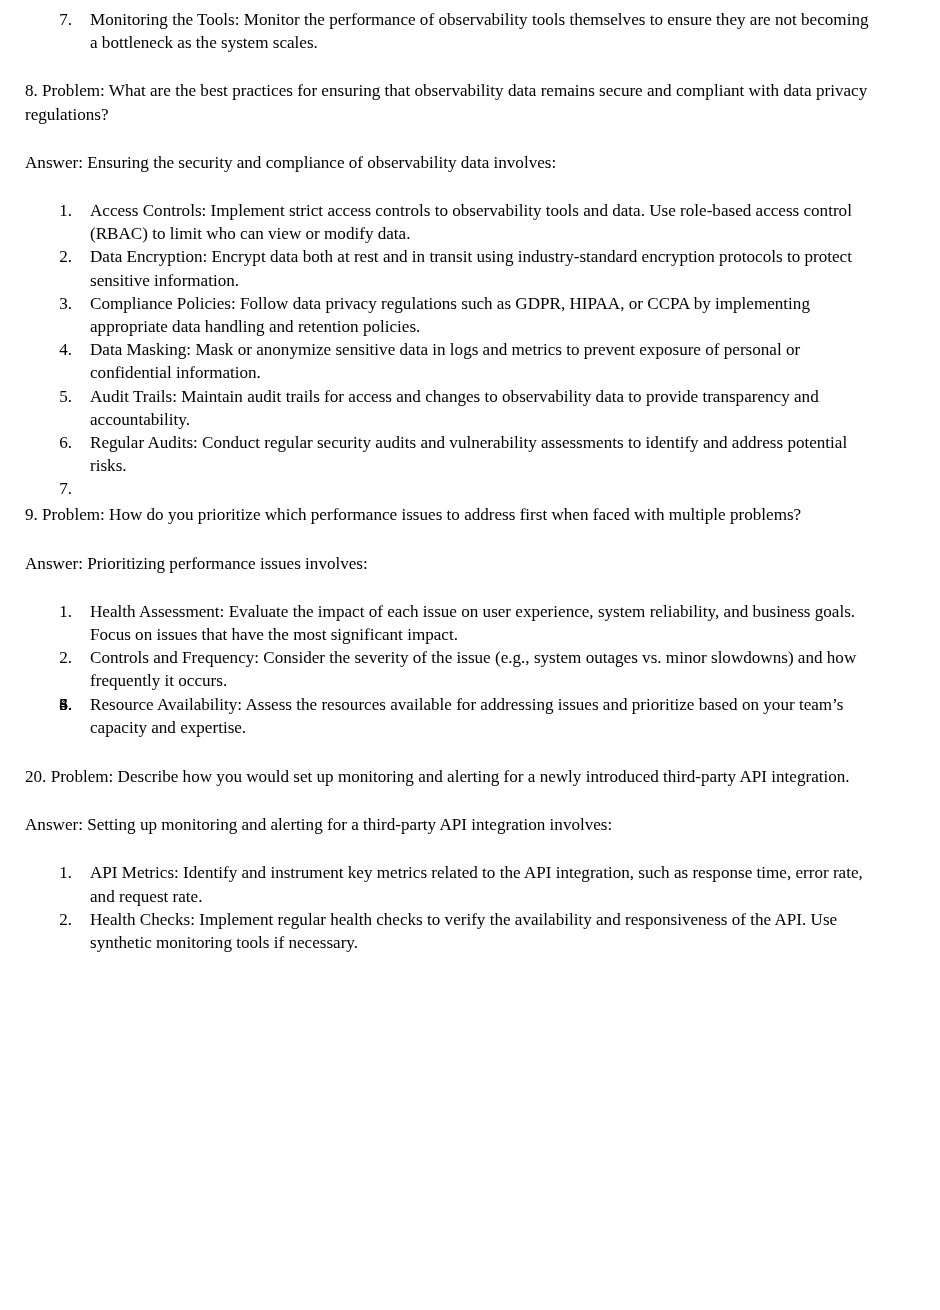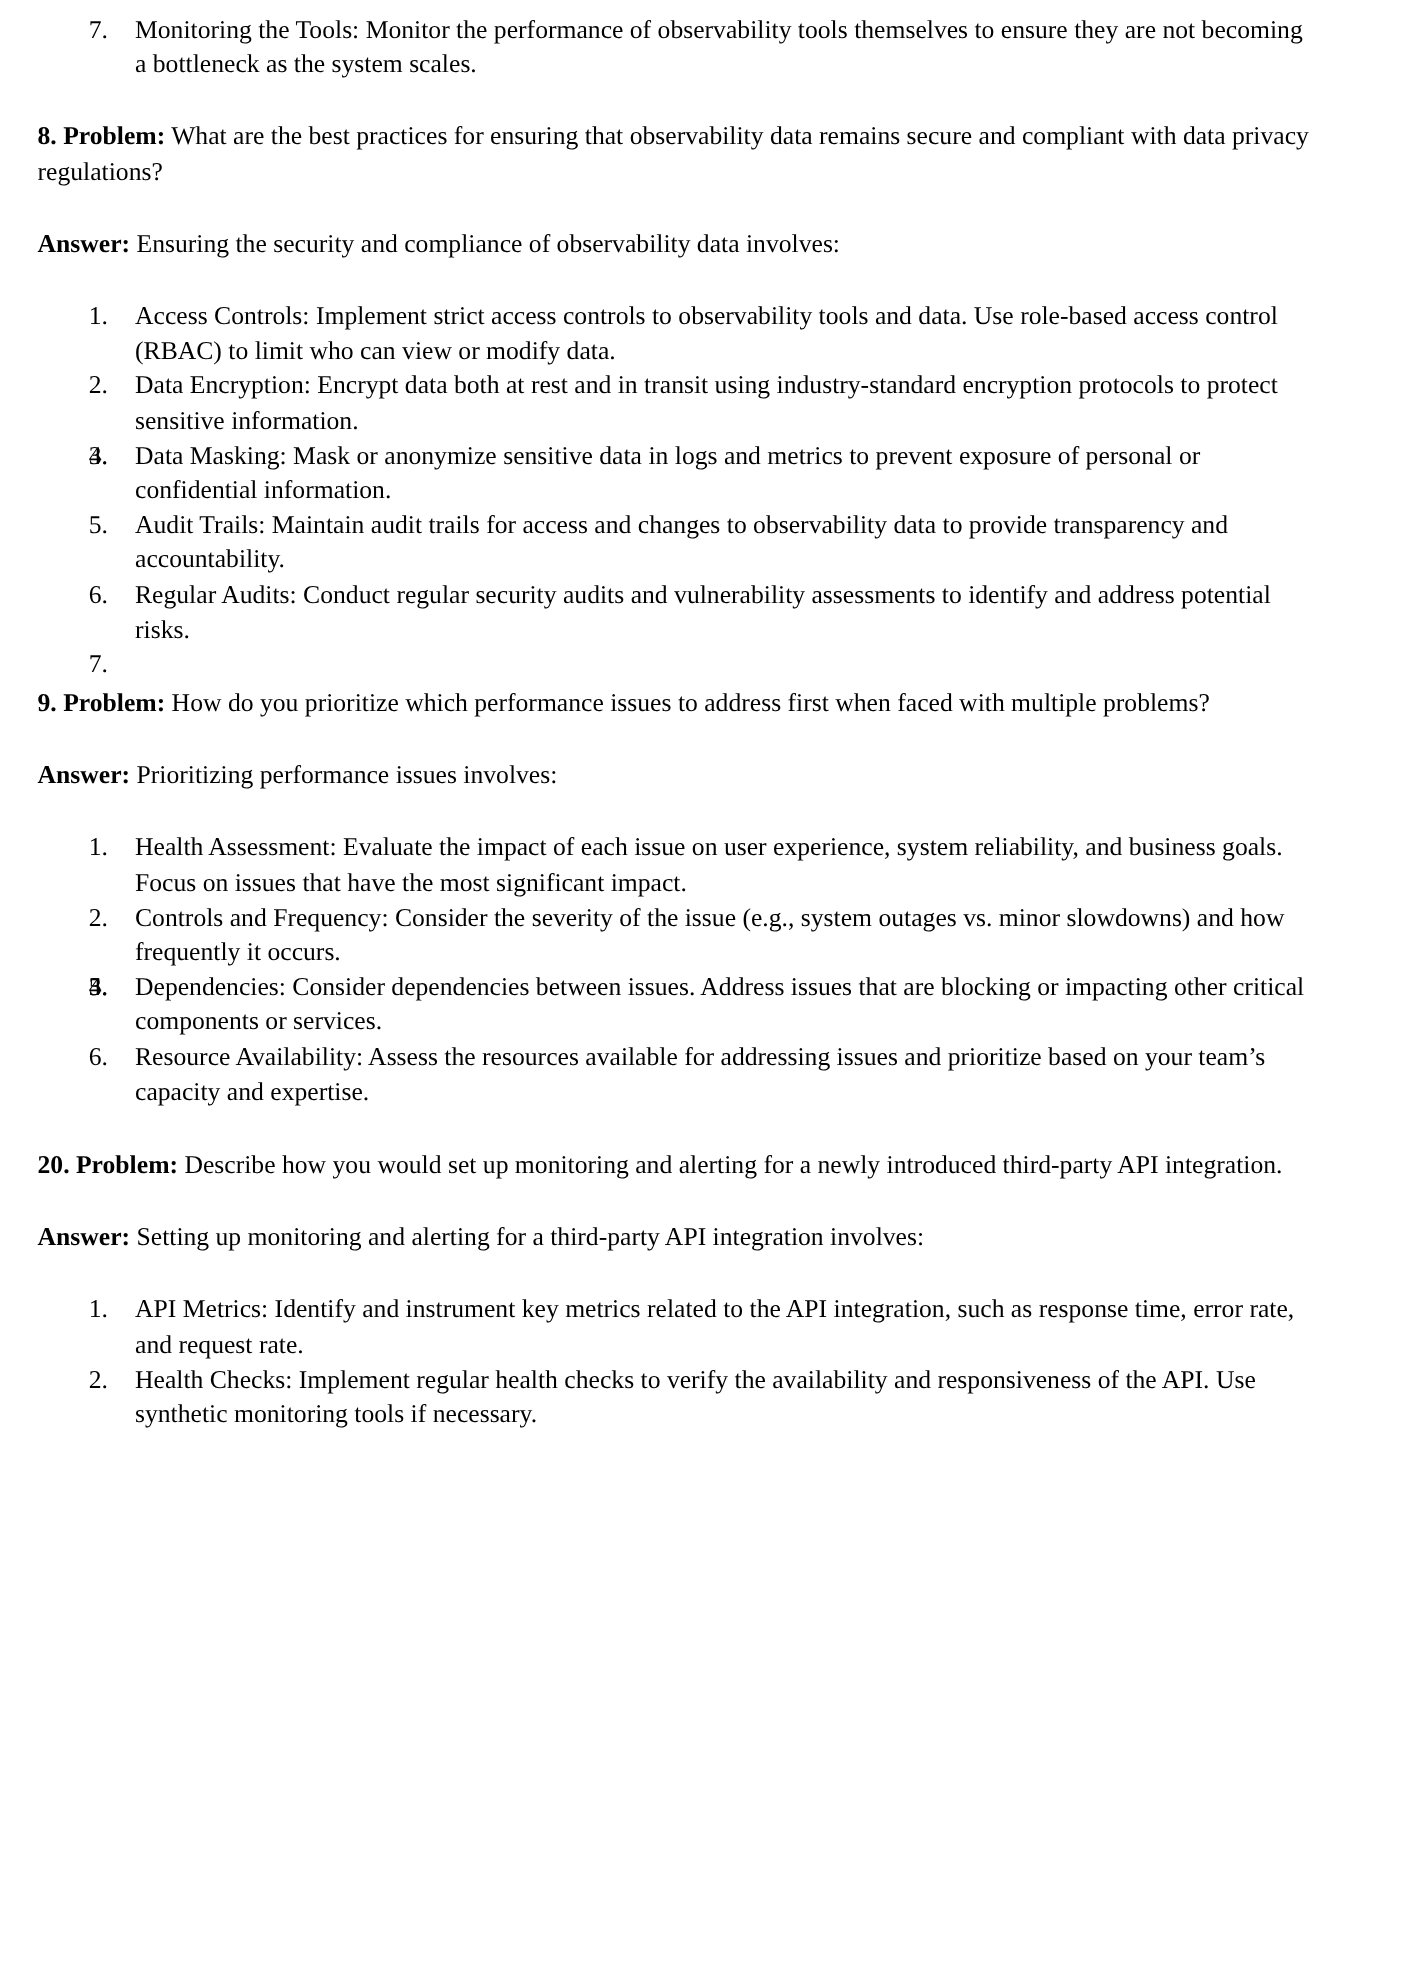--- a/index.html
+++ b/index.html
@@ -23,21 +23,21 @@
     box-sizing: border-box;
   }
   
   .para {
     margin: 0;
     padding: 0 65px 0 25px;
     font-size: 17.1px;
     line-height: 23.2px;
     text-align: left;
   }
-  .para b { font-weight: bold; }
+  .para b { font-weight: normal; }
 
   
   ol.items {
     list-style: none;
     margin: 0;
     padding: 0;
   }
   ol.items > li {
     position: relative;
     margin: 0;
@@ -84,20 +84,21 @@
     <li>
       <span class="num">1.</span>
       <span class="body"><b>Access Controls:</b><span> Implement strict access controls to observability tools and data. Use role-based access control (RBAC) to limit who can view or modify data.</span></span>
     </li>
     <li>
       <span class="num">2.</span>
       <span class="body"><b>Data Encryption:</b><span> Encrypt data both at rest and in transit using industry-standard encryption protocols to protect sensitive information.</span></span>
     </li>
     <li>
       <span class="num">3.</span>
+      <span class="body"><b>Compliance Policies:</b><span> Follow data privacy regulations such as GDPR, HIPAA, or CCPA by implementing appropriate data handling and retention policies.</span></span>
     </li>
     <li>
       <span class="num">4.</span>
       <span class="body"><b>Data Masking:</b><span> Mask or anonymize sensitive data in logs and metrics to prevent exposure of personal or confidential information.</span></span>
     </li>
     <li>
       <span class="num">5.</span>
       <span class="body"><b>Audit Trails:</b><span> Maintain audit trails for access and changes to observability data to provide transparency and accountability.</span></span>
     </li>
     <li>
@@ -129,21 +130,20 @@
       <span class="body"><b>Controls and Frequency:</b><span> Consider the severity of the issue (e.g., system outages vs. minor slowdowns) and how frequently it occurs.</span></span>
     </li>
     <li>
       <span class="num">3.</span>
     </li>
     <li>
       <span class="num">4.</span>
     </li>
     <li>
       <span class="num">5.</span>
-      <span class="body"><b>Dependencies:</b><span> Consider dependencies between issues. Address issues that are blocking or impacting other critical components or services.</span></span>
     </li>
     <li>
       <span class="num">6.</span>
       <span class="body"><b>Resource Availability:</b><span> Assess the resources available for addressing issues and prioritize based on your team’s capacity and expertise.</span></span>
     </li>
   </ol>
 
   <div class="gap-lg"></div>
 
   <p class="para"><b>20. Problem:</b><span> Describe how you would set up monitoring and alerting for a newly introduced third-party API integration.</span></p>

